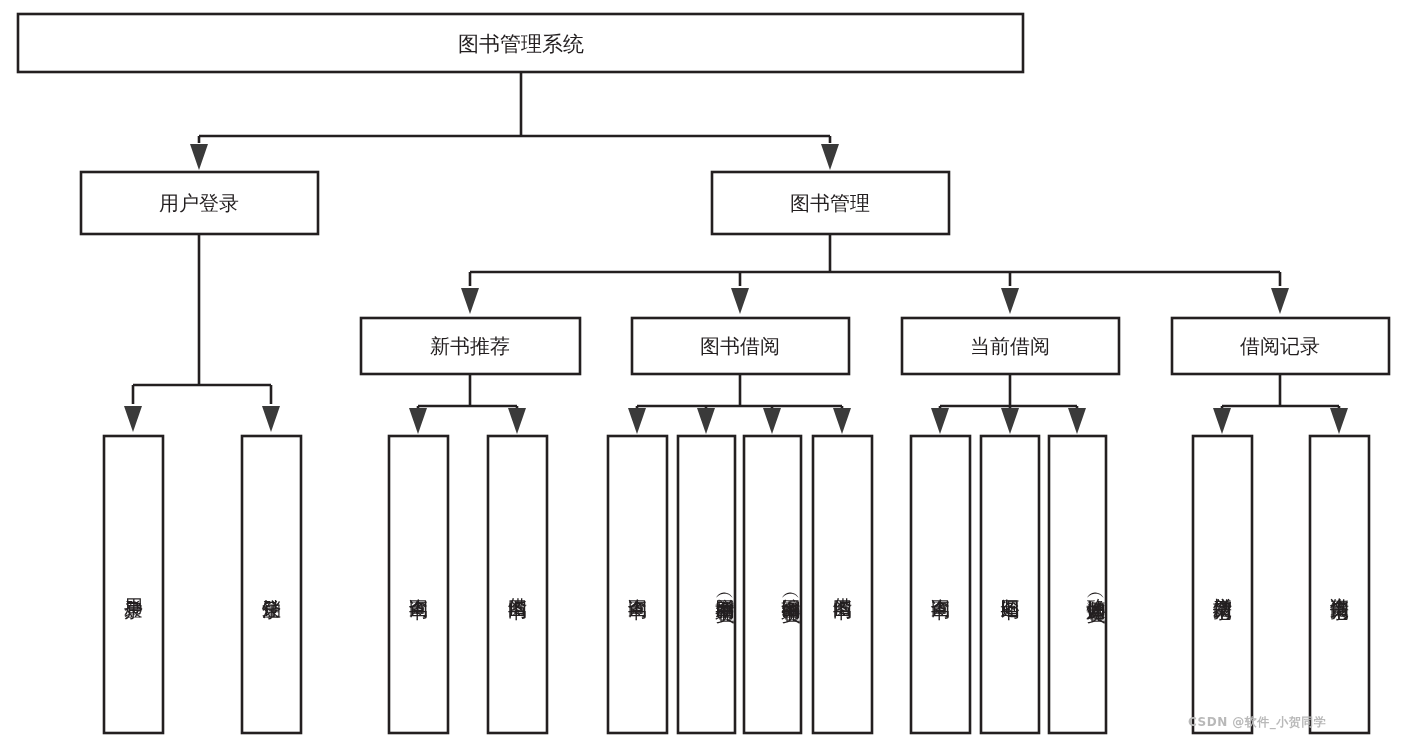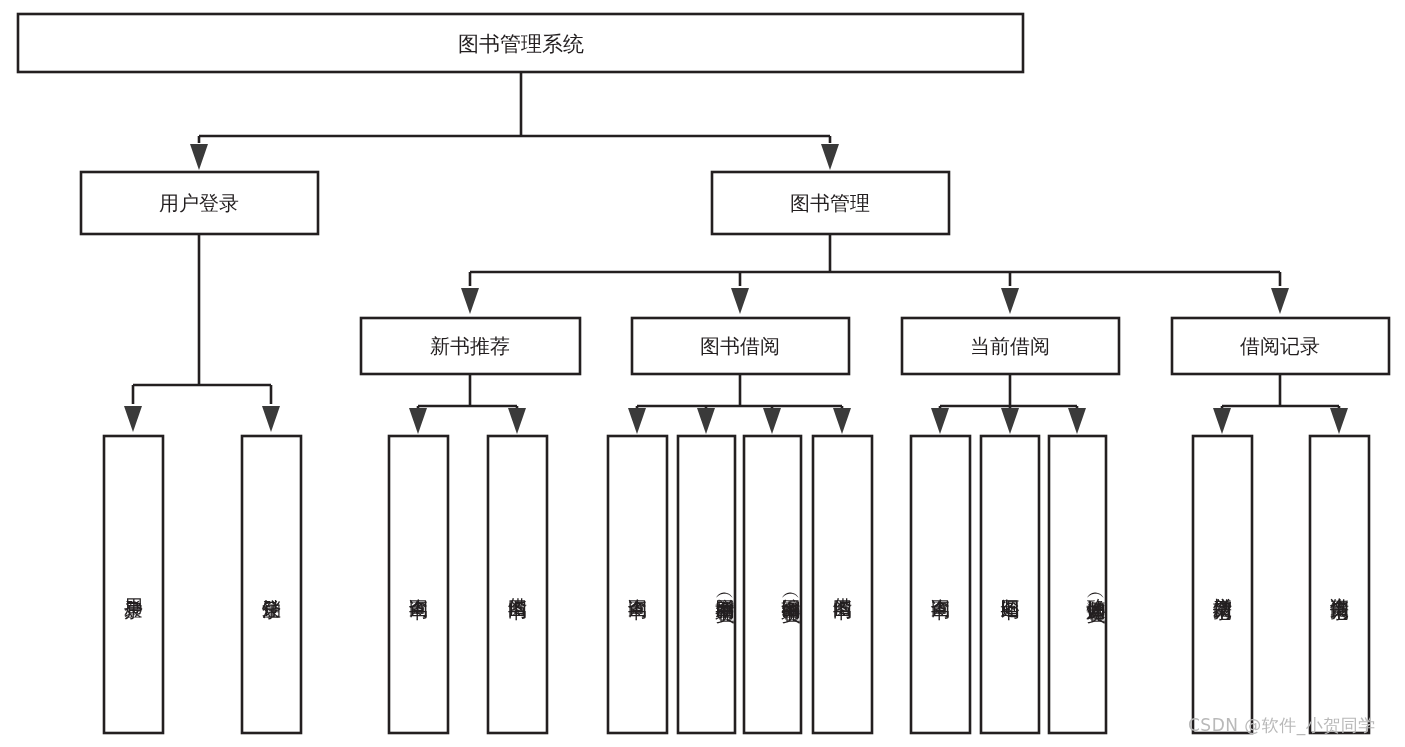--- a/index.html
+++ b/index.html
@@ -68,24 +68,25 @@
     pointer-events: none;
   }
   .leaf-label.center-v {
     align-items: center;
   }
   .watermark {
     position: absolute;
     left: 1188px;
     top: 714px;
     font-family: "DejaVu Sans", "Liberation Sans", sans-serif;
-    font-size: 17px;
+    font-size: 12px;
     color: #b9b9b9;
     white-space: nowrap;
     letter-spacing: 0.5px;
+    font-weight: bold;
   }
 </style>
 </head>
 <body>
 
 <div id="diagram-root">
 
   <svg class="diagram-canvas" viewBox="0 0 1405 747" xmlns="http://www.w3.org/2000/svg">
 
     <defs>

